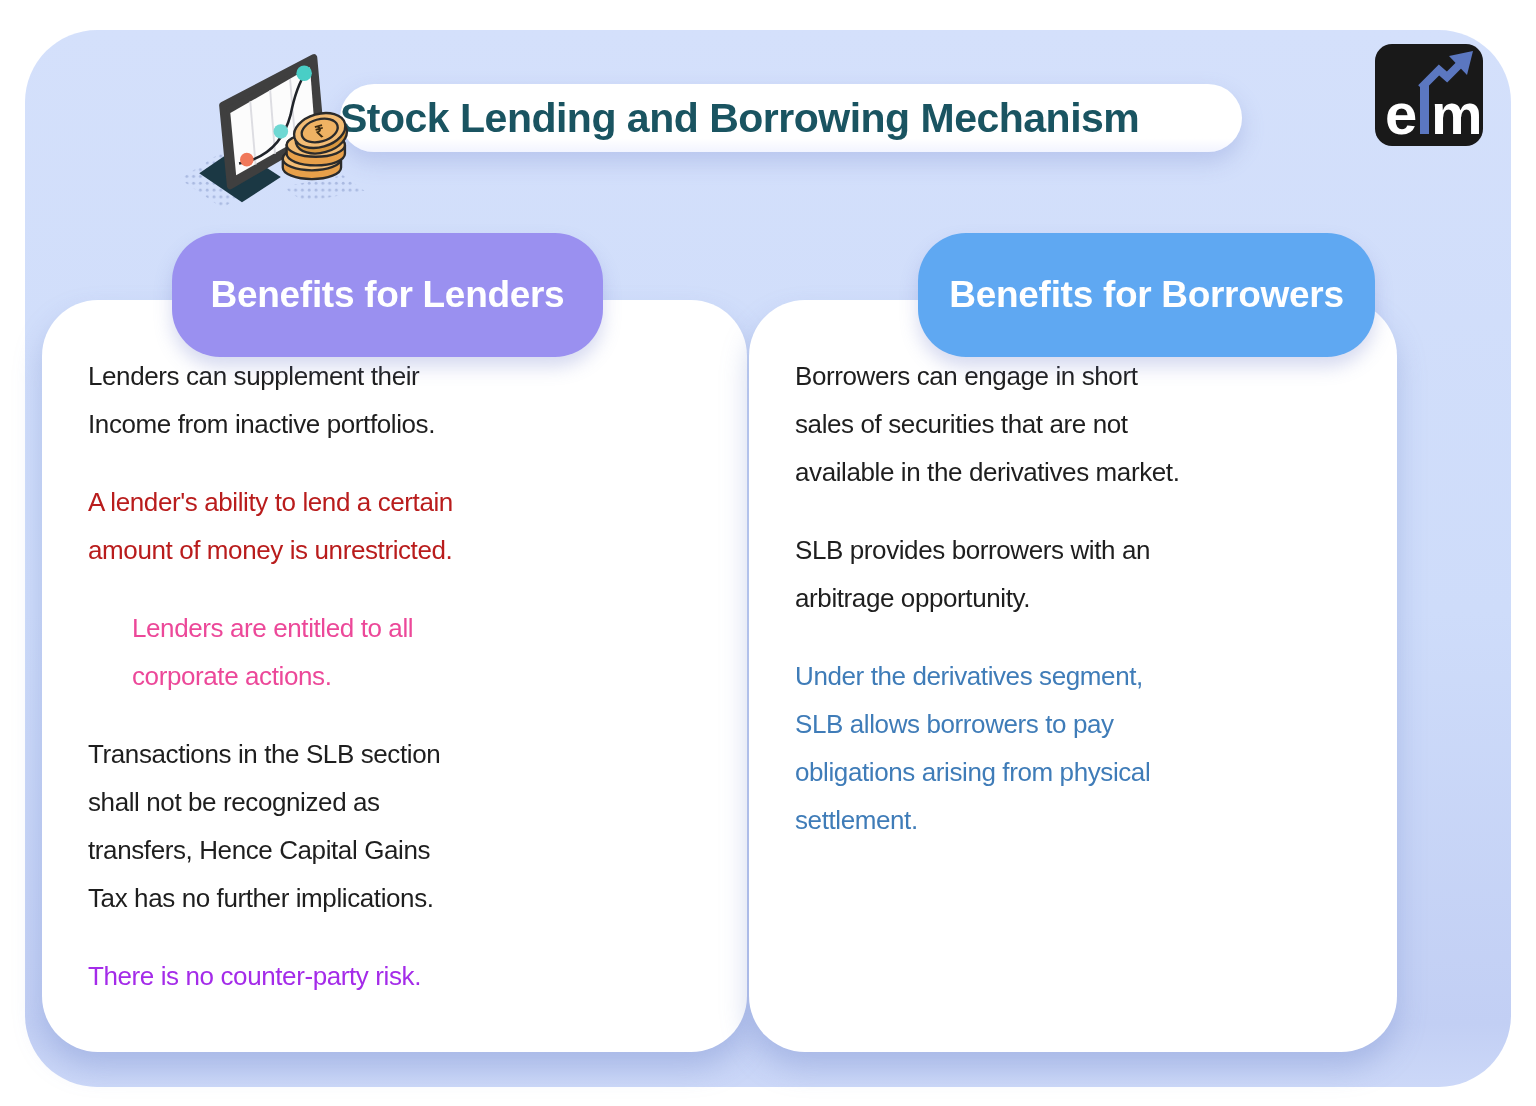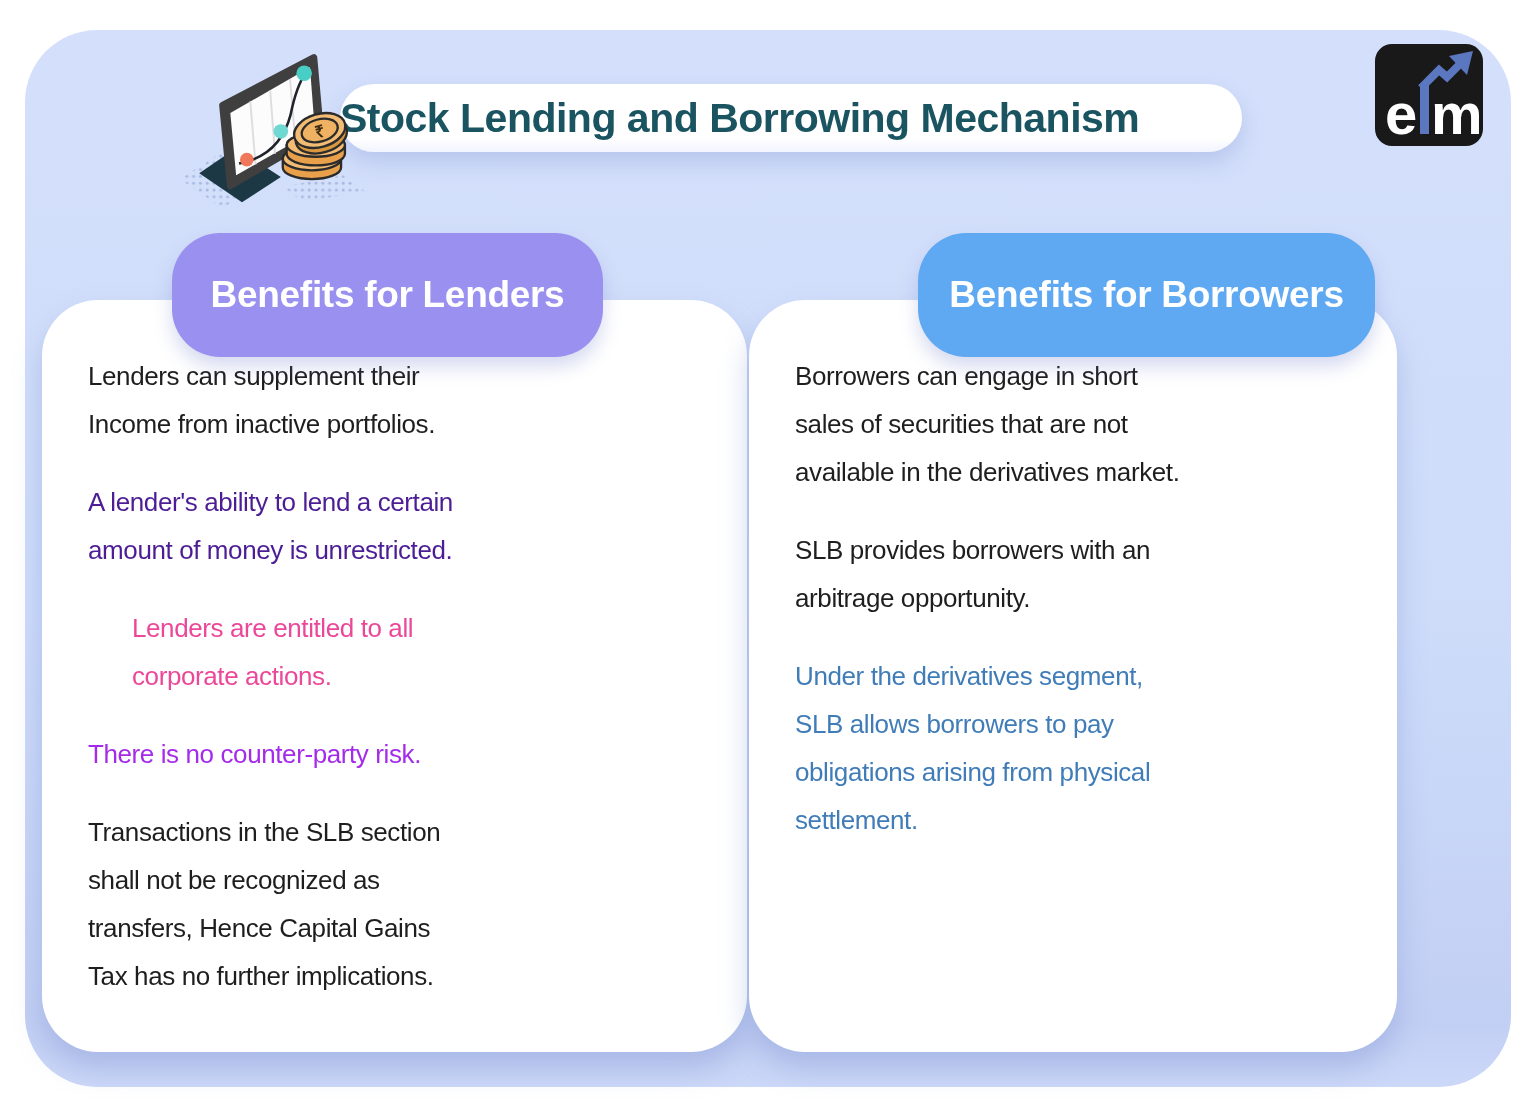--- a/index.html
+++ b/index.html
@@ -115,29 +115,29 @@
     </g>
   </svg>
 </div>
 
 <div class="pill lenders" style="background: rgb(154, 144, 240);">Benefits for Lenders</div>
 <div class="pill borrowers" style="background: rgb(95, 168, 242);">Benefits for Borrowers</div>
 
 <div class="card left">
   <p style="color: rgb(30, 30, 30);">Lenders can supplement their
 Income from inactive portfolios.</p>
-  <p style="color: #4c1d95;">A lender's ability to lend a certain
+  <p style="color: #b91c1c;">A lender's ability to lend a certain
 amount of money is unrestricted.</p>
   <p style="color: #ec4899; margin-left: 44px;">Lenders are entitled to all
 corporate actions.</p>
-  <p style="color: rgb(164, 43, 233);">There is no counter-party risk.</p>
   <p style="color: rgb(30, 30, 30);">Transactions in the SLB section
 shall not be recognized as
 transfers, Hence Capital Gains
 Tax has no further implications.</p>
+  <p style="color: rgb(164, 43, 233);">There is no counter-party risk.</p>
 </div>
 
 <div class="card right">
   <p style="color: rgb(30, 30, 30);">Borrowers can engage in short
 sales of securities that are not
 available in the derivatives market.</p>
   <p style="color: rgb(30, 30, 30);">SLB provides borrowers with an
 arbitrage opportunity.</p>
   <p style="color: rgb(63, 124, 184);">Under the derivatives segment,
 SLB allows borrowers to pay

